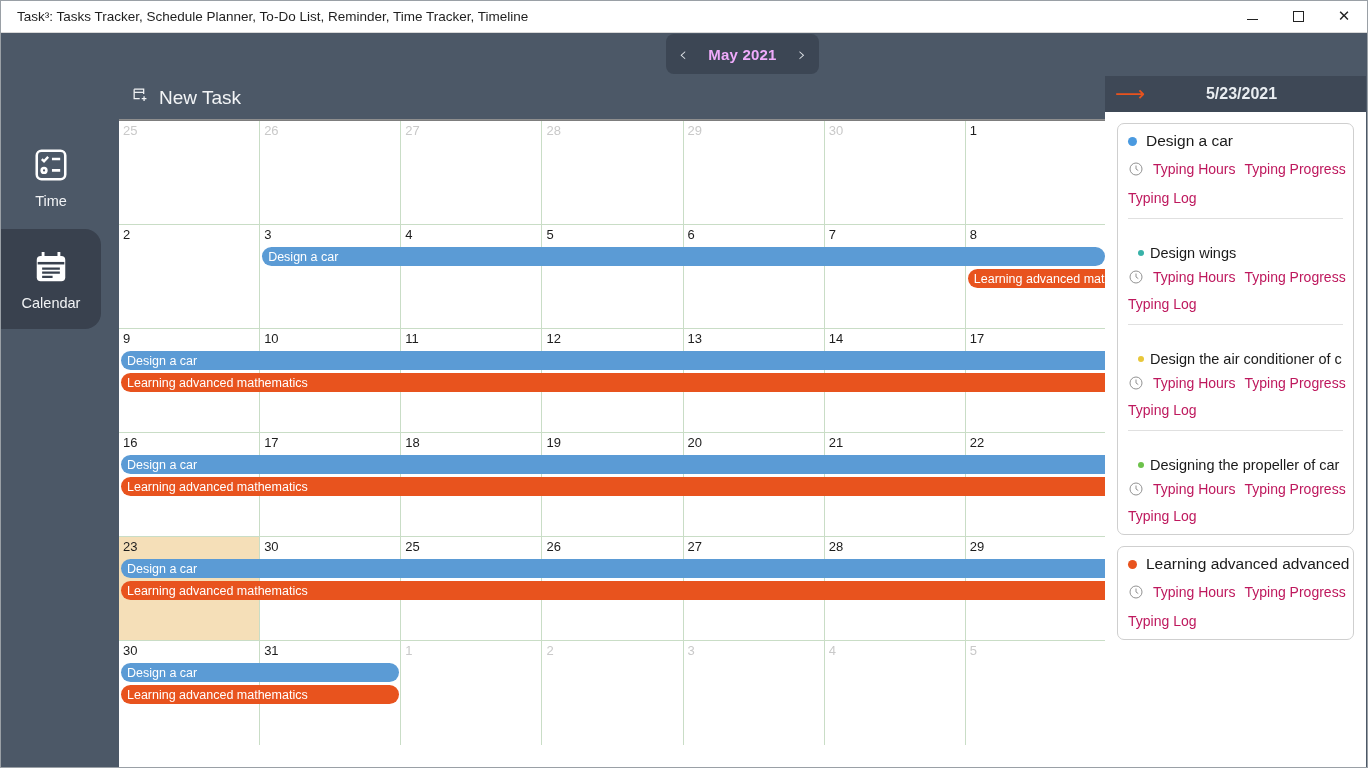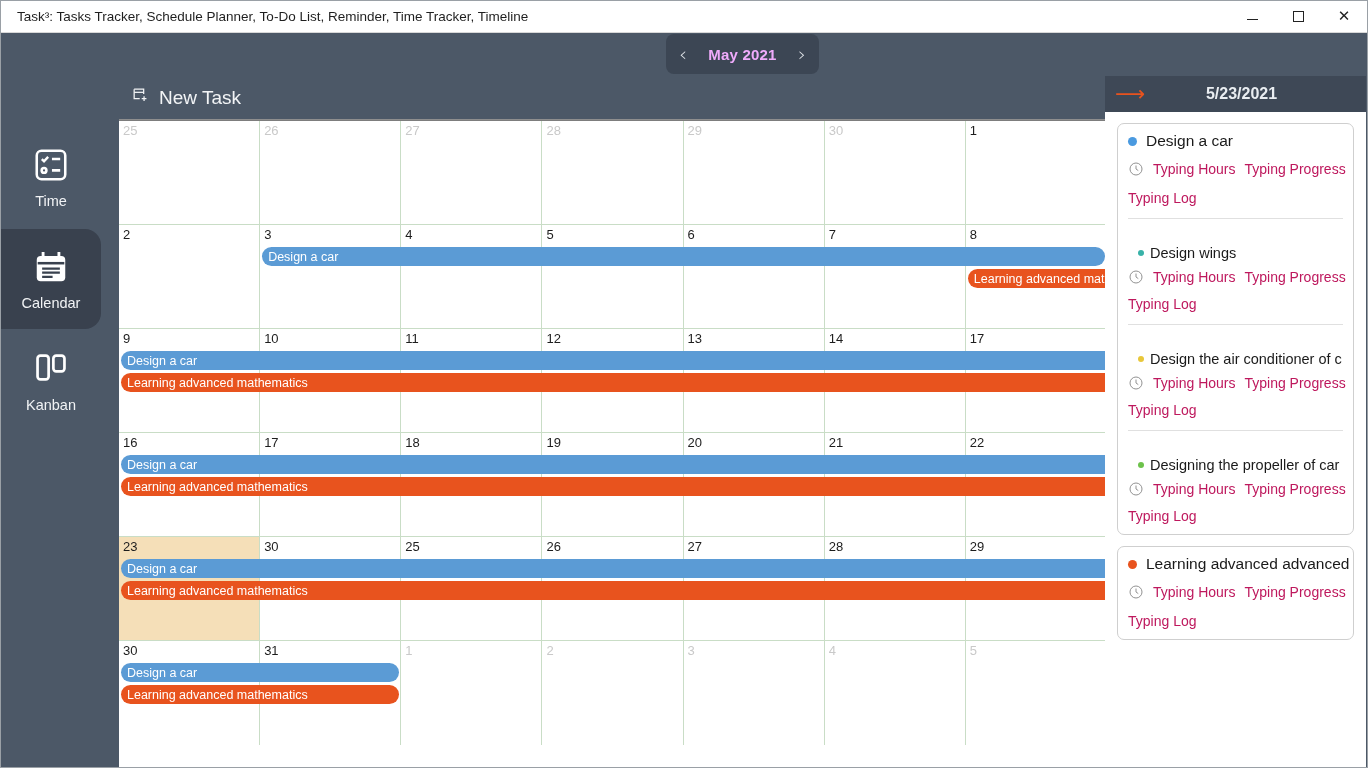--- a/index.html
+++ b/index.html
@@ -247,29 +247,20 @@
         <svg viewBox="0 0 24 24" fill="none" stroke="#ffffff" stroke-width="1.6">
           <rect x="3" y="5" width="18" height="16" rx="2.5" fill="#ffffff" stroke="none"></rect>
           <path d="M7 2.6v3.4M17 2.6v3.4" stroke-width="1.8"></path>
           <path d="M3.6 9.6h16.8" stroke="#39414e" stroke-width="1.6"></path>
           <path d="M6.4 13h11.2M6.4 15.6h11.2M6.4 18.2h6.6" stroke="#39414e" stroke-width="1.4"></path>
         </svg>
       </span>
       <span class="label">Calendar</span>
     </div>
 
-    <div class="side-item" id="si-kanban">
-      <span class="side-icon">
-        <svg viewBox="0 0 24 24" fill="none" stroke="#ffffff" stroke-width="1.7">
-          <rect x="3.5" y="3.5" width="7" height="15" rx="1.8"></rect>
-          <rect x="13.5" y="3.5" width="7" height="10" rx="1.8"></rect>
-        </svg>
-      </span>
-      <span class="label">Kanban</span>
-    </div>
 
   </div>
 
   <div class="newtask">
     <span>
       <svg viewBox="0 0 24 24" fill="none" stroke="#f2f4f6" stroke-width="1.6">
         <path d="M4 4h12v6"></path>
         <path d="M4 4v12h7"></path>
         <path d="M4 8h12"></path>
         <path d="M16.5 13v6M13.5 16h6"></path>

